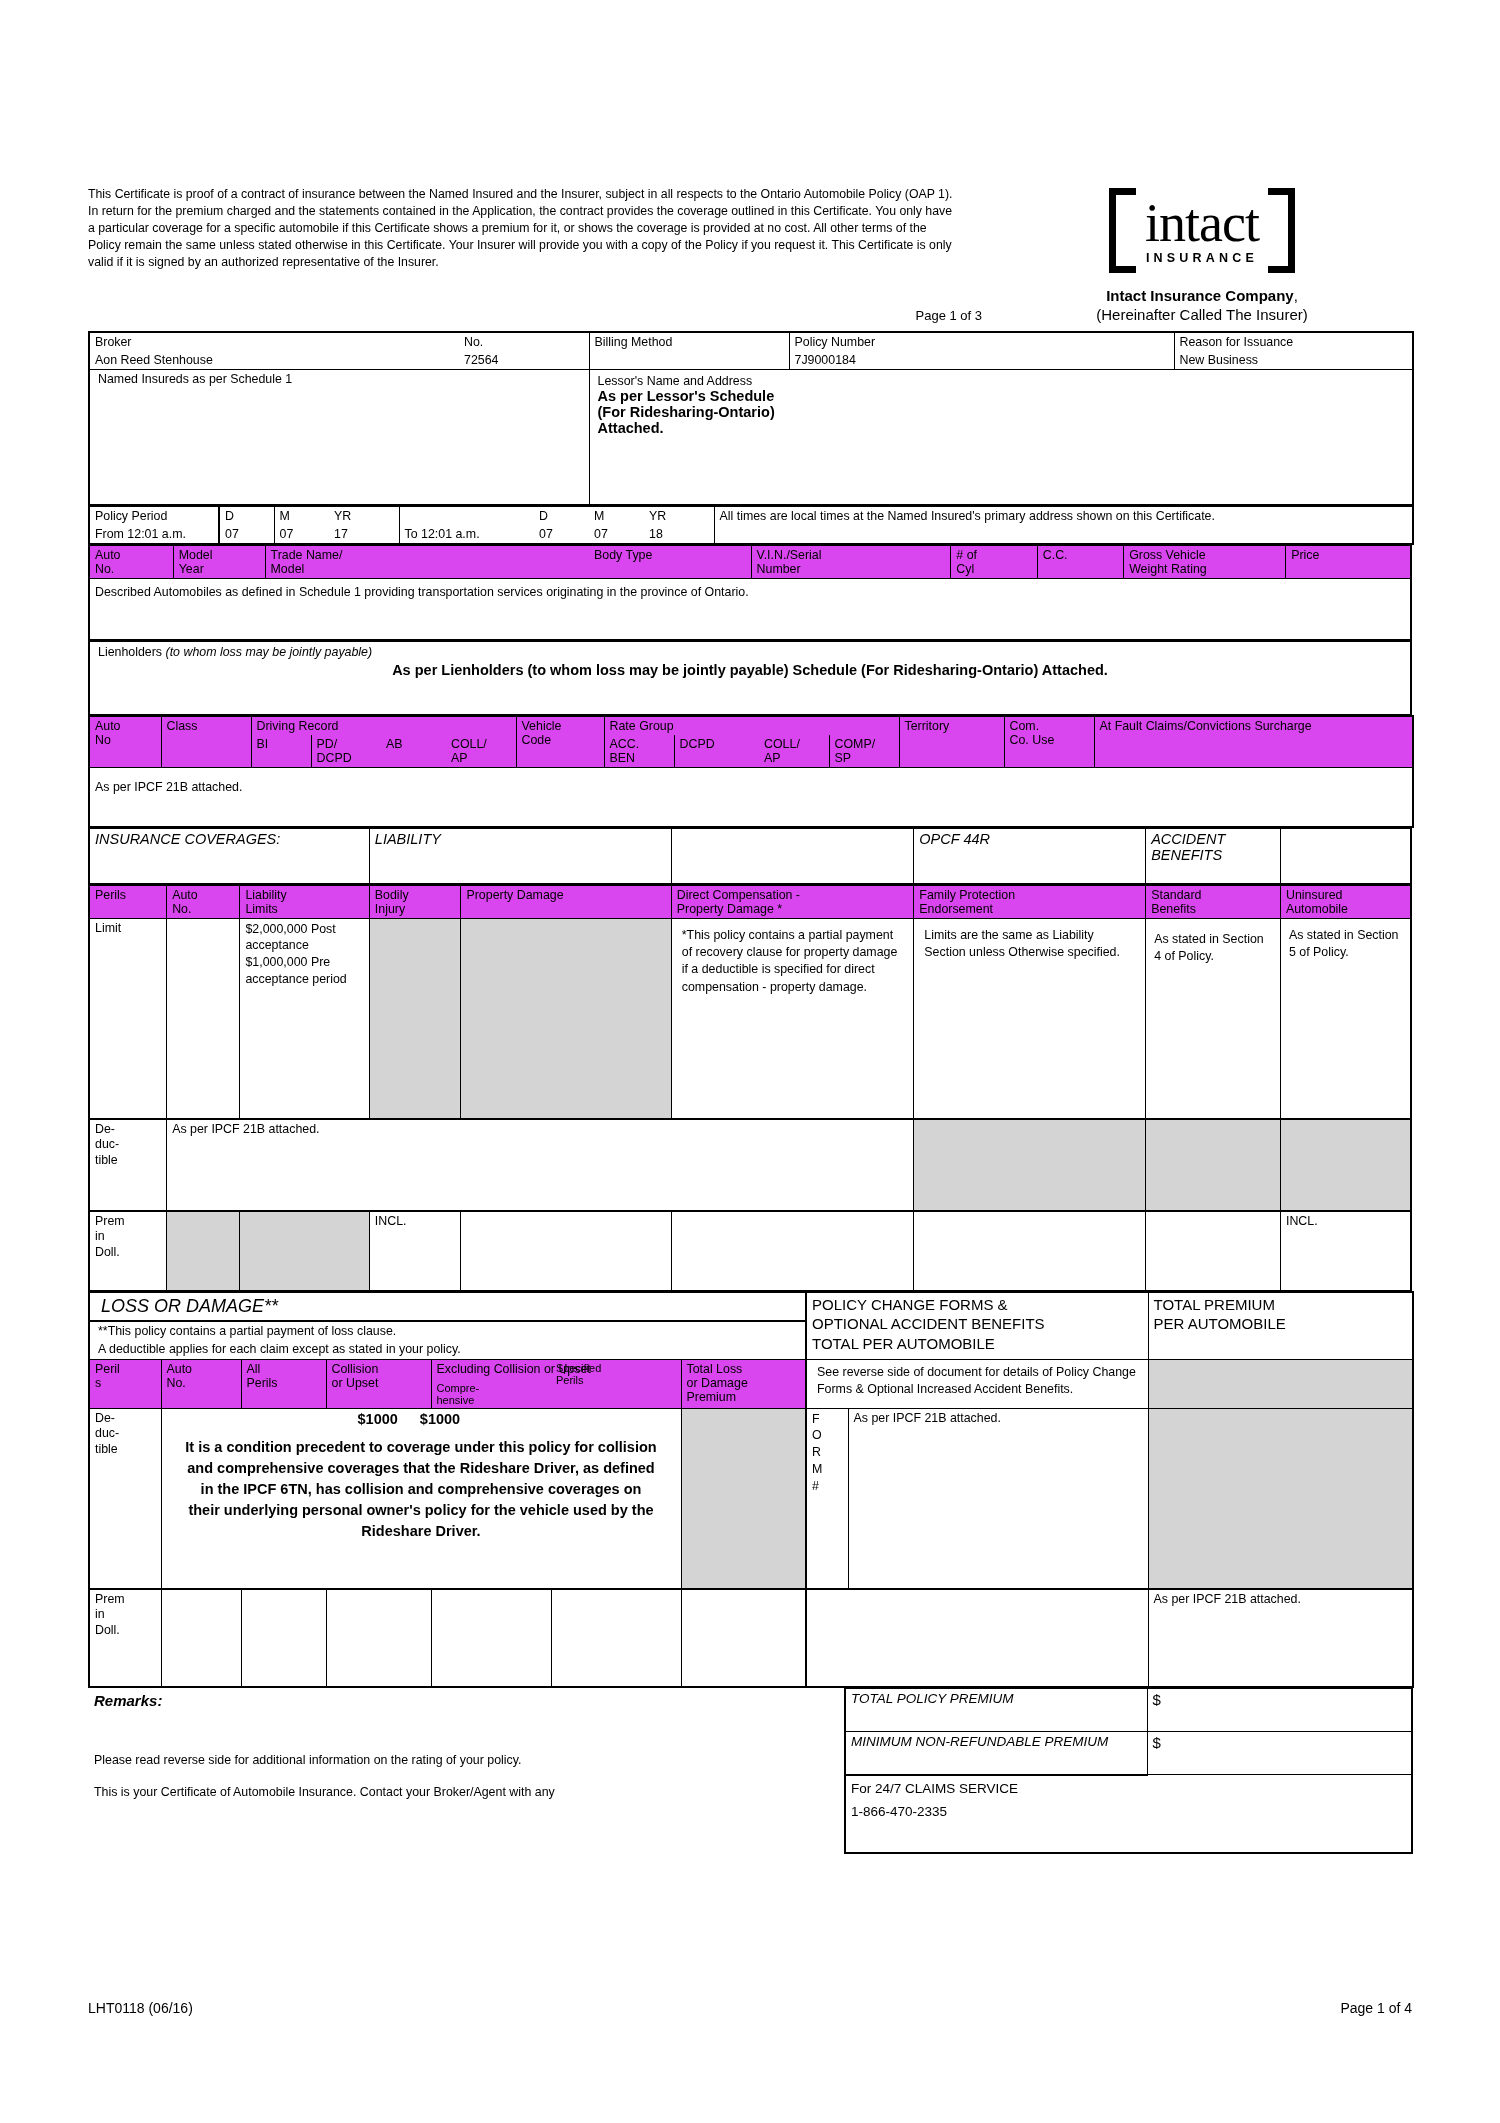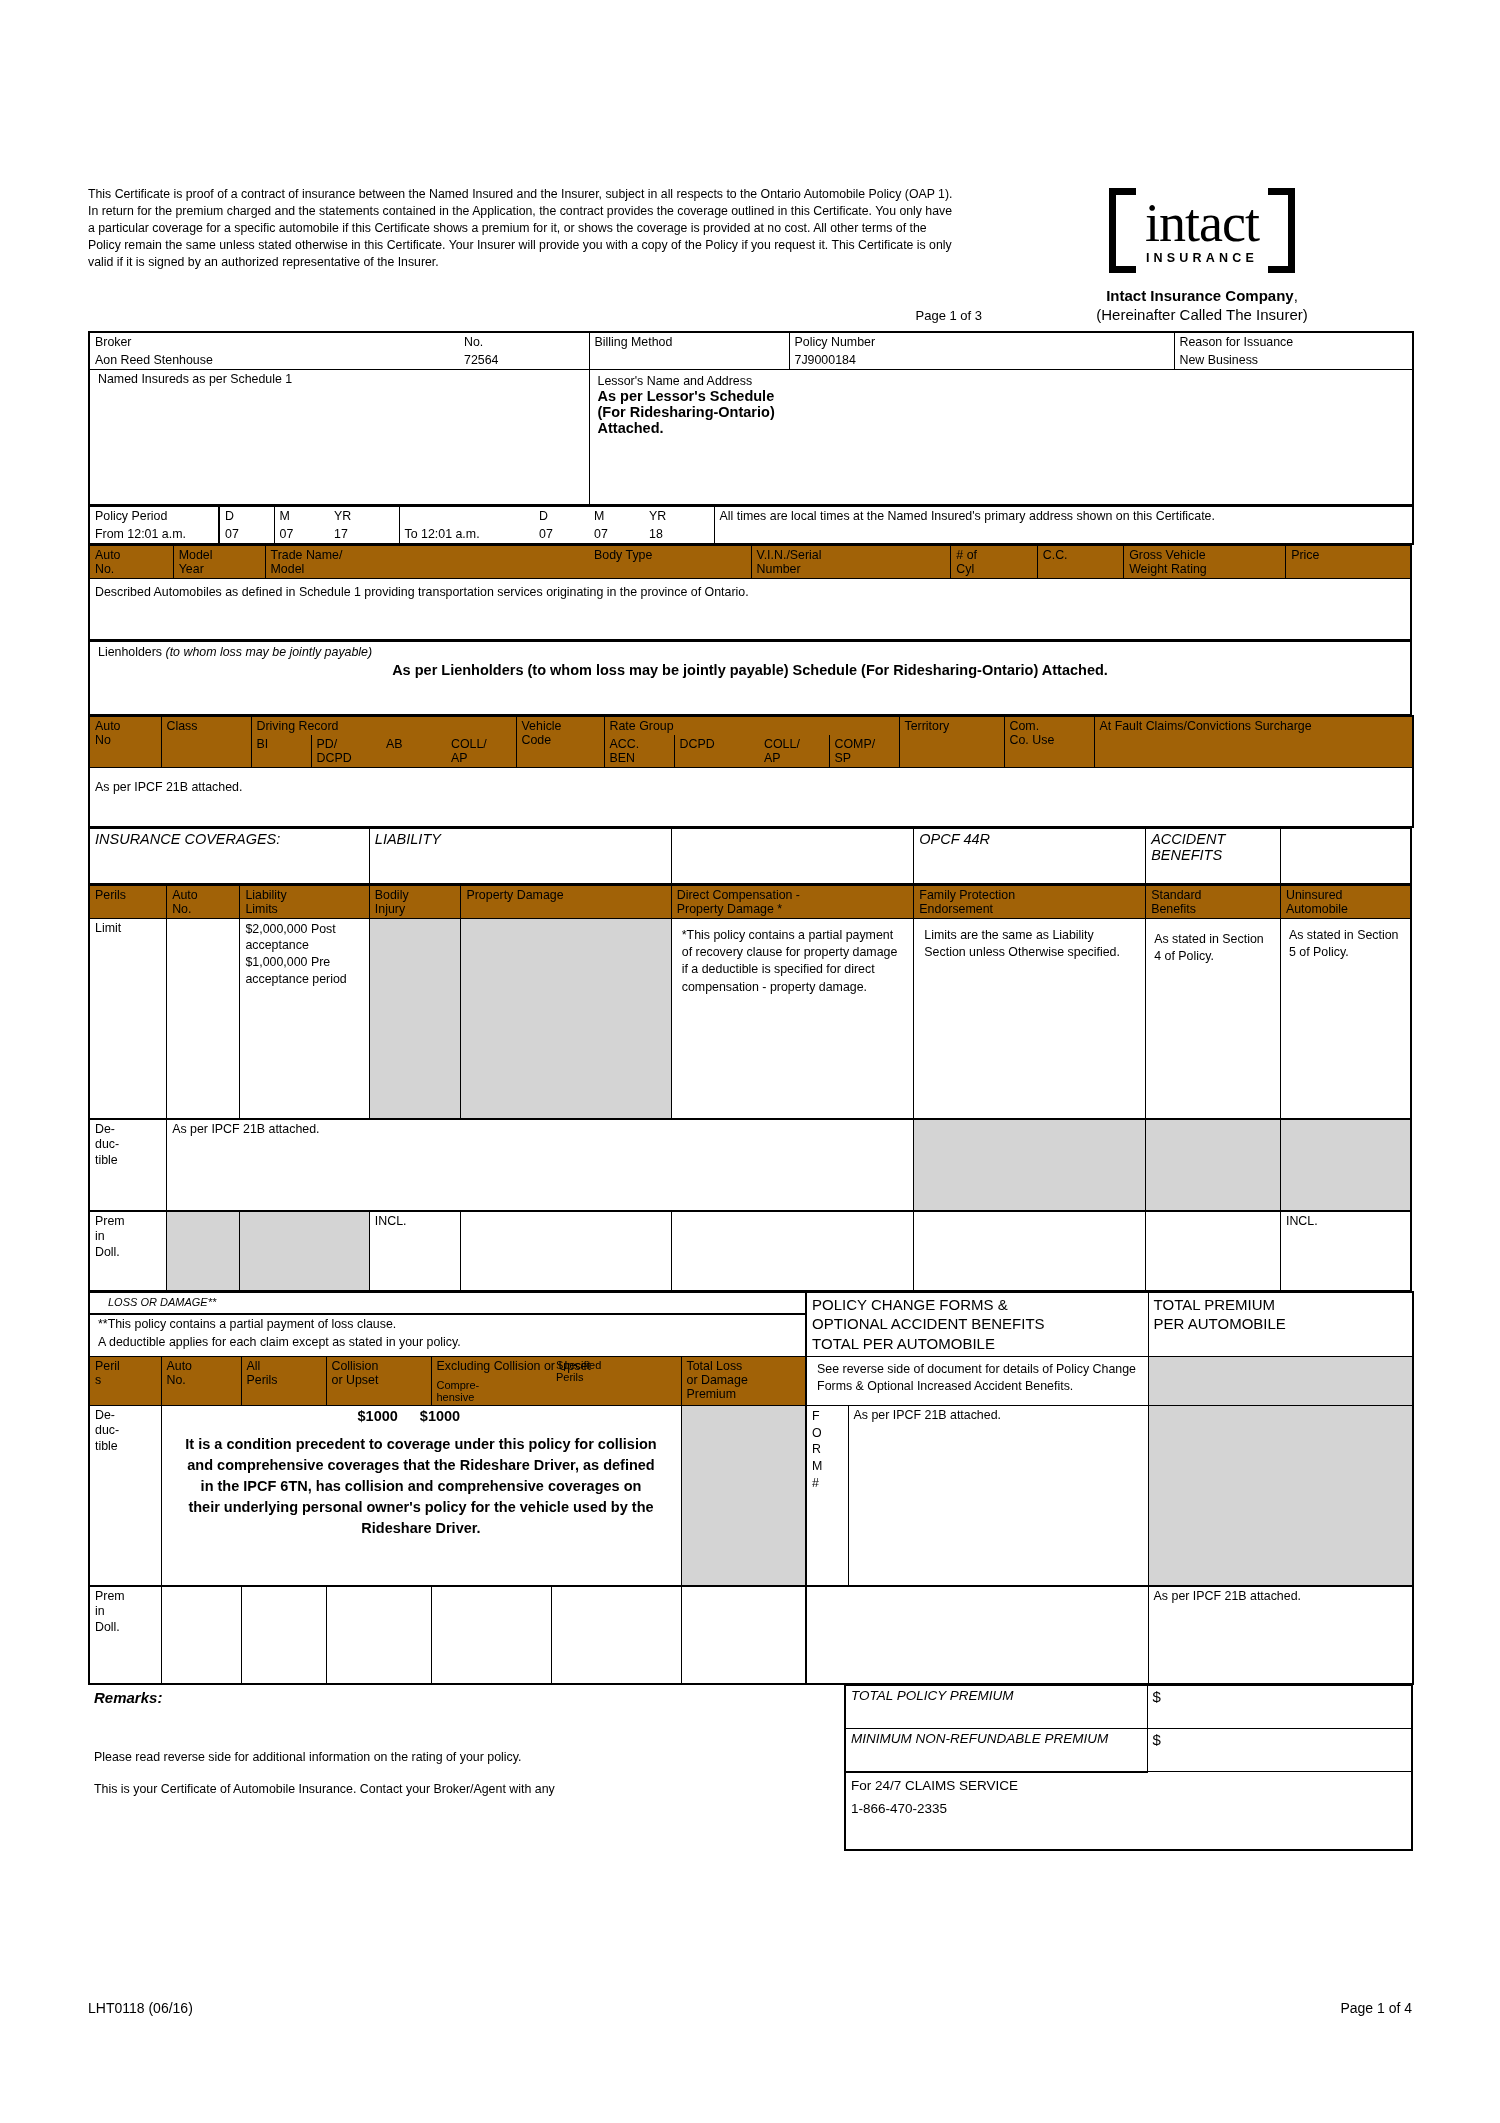--- a/index.html
+++ b/index.html
@@ -84,21 +84,21 @@
   table.grid td, table.grid th {
     border: 1px solid #000;
     padding: 2px 5px;
     font-size: 12.4px;
     font-weight: normal;
     vertical-align: top;
     text-align: left;
   }
   .outer { border: 2.5px solid #000; }
   .shade { background: #d4d4d4; }
-  .hdrshade { background: #a16207; }
+  .hdrshade { background: #d946ef; }
   .c  { text-align: center; }
   .r  { text-align: right; }
   .vmid { vertical-align: middle; }
   .vbot { vertical-align: bottom; }
   .b  { font-weight: bold; }
   .i  { font-style: italic; }
   .sm { font-size: 11px; }
   .xs { font-size: 10px; }
   .lg { font-size: 14.5px; }
 
@@ -473,21 +473,21 @@
         <col style="width:105px">
       <col style="width:120px">
         <col style="width:130px">
       <col style="width:125px">
       <col style="width:42px">
       <col style="width:300px">
       <col style="width:265px">
     </colgroup>
     <tbody>
         <tr>
-      <td colspan="7" class="i b thickbottom" style="font-size:11px;padding:3px 18px">LOSS OR DAMAGE**</td>
+      <td colspan="7" class="i b thickbottom" style="font-size:18px;padding:3px 11px">LOSS OR DAMAGE**</td>
       <td colspan="2" rowspan="2" class="c vmid thickleft" style="font-size:15px;line-height:1.32">
         <div>POLICY CHANGE FORMS &amp;</div>
         <div>OPTIONAL ACCIDENT BENEFITS</div>
         <div>TOTAL PER AUTOMOBILE</div>
       </td>
       <td rowspan="2" class="c vmid" style="font-size:15px;line-height:1.32">
         <div>TOTAL PREMIUM</div>
         <div>PER AUTOMOBILE</div>
       </td>
     </tr>

